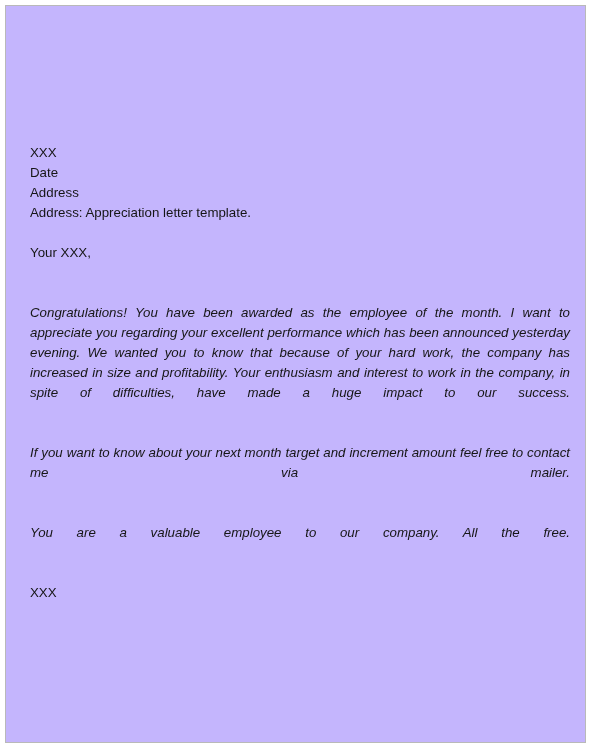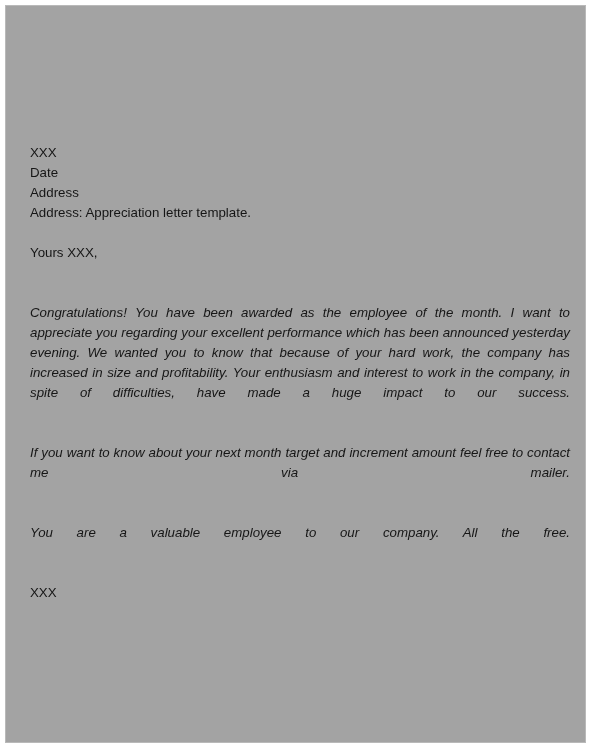--- a/index.html
+++ b/index.html
@@ -13,21 +13,21 @@
     font-family: "Liberation Sans", sans-serif;
     overflow: hidden;
   }
 
   .page {
     position: absolute;
     left: 5px;
     top: 5px;
     width: 581px;
     height: 738px;
-    background: #a3a3a3;
+    background: #c4b5fd;
     border: 1px solid #b9b9b9;
     box-sizing: border-box;
     overflow: hidden;
   }
 
   .letter-body {
     position: absolute;
     left: 24px;
     top: 137px;
     width: 540px;
@@ -78,21 +78,21 @@
 
     <div class="block">
       <p class="line nowrap-line">XXX</p>
       <p class="line nowrap-line">Date</p>
       <p class="line nowrap-line">Address</p>
       <p class="line nowrap-line">Address: Appreciation  letter  template.</p>
     </div>
 
     <div class="gap"></div>
 
-    <p class="line nowrap-line">Yours XXX,</p>
+    <p class="line nowrap-line">Your XXX,</p>
 
     <div class="gap"></div>
     <div class="gap"></div>
 
     <p class="para">Congratulations! You have been awarded as the employee of the month. I want to appreciate you regarding your excellent performance which has been announced yesterday evening. We wanted you to know that because of your hard work, the company has increased in size and profitability. Your enthusiasm and interest to work in the company, in spite of difficulties, have made a huge impact to our success.</p>
 
     <div class="gap"></div>
 
     <p class="para">If you want to know about your next month target and increment amount feel free to contact me via mailer.</p>
 

